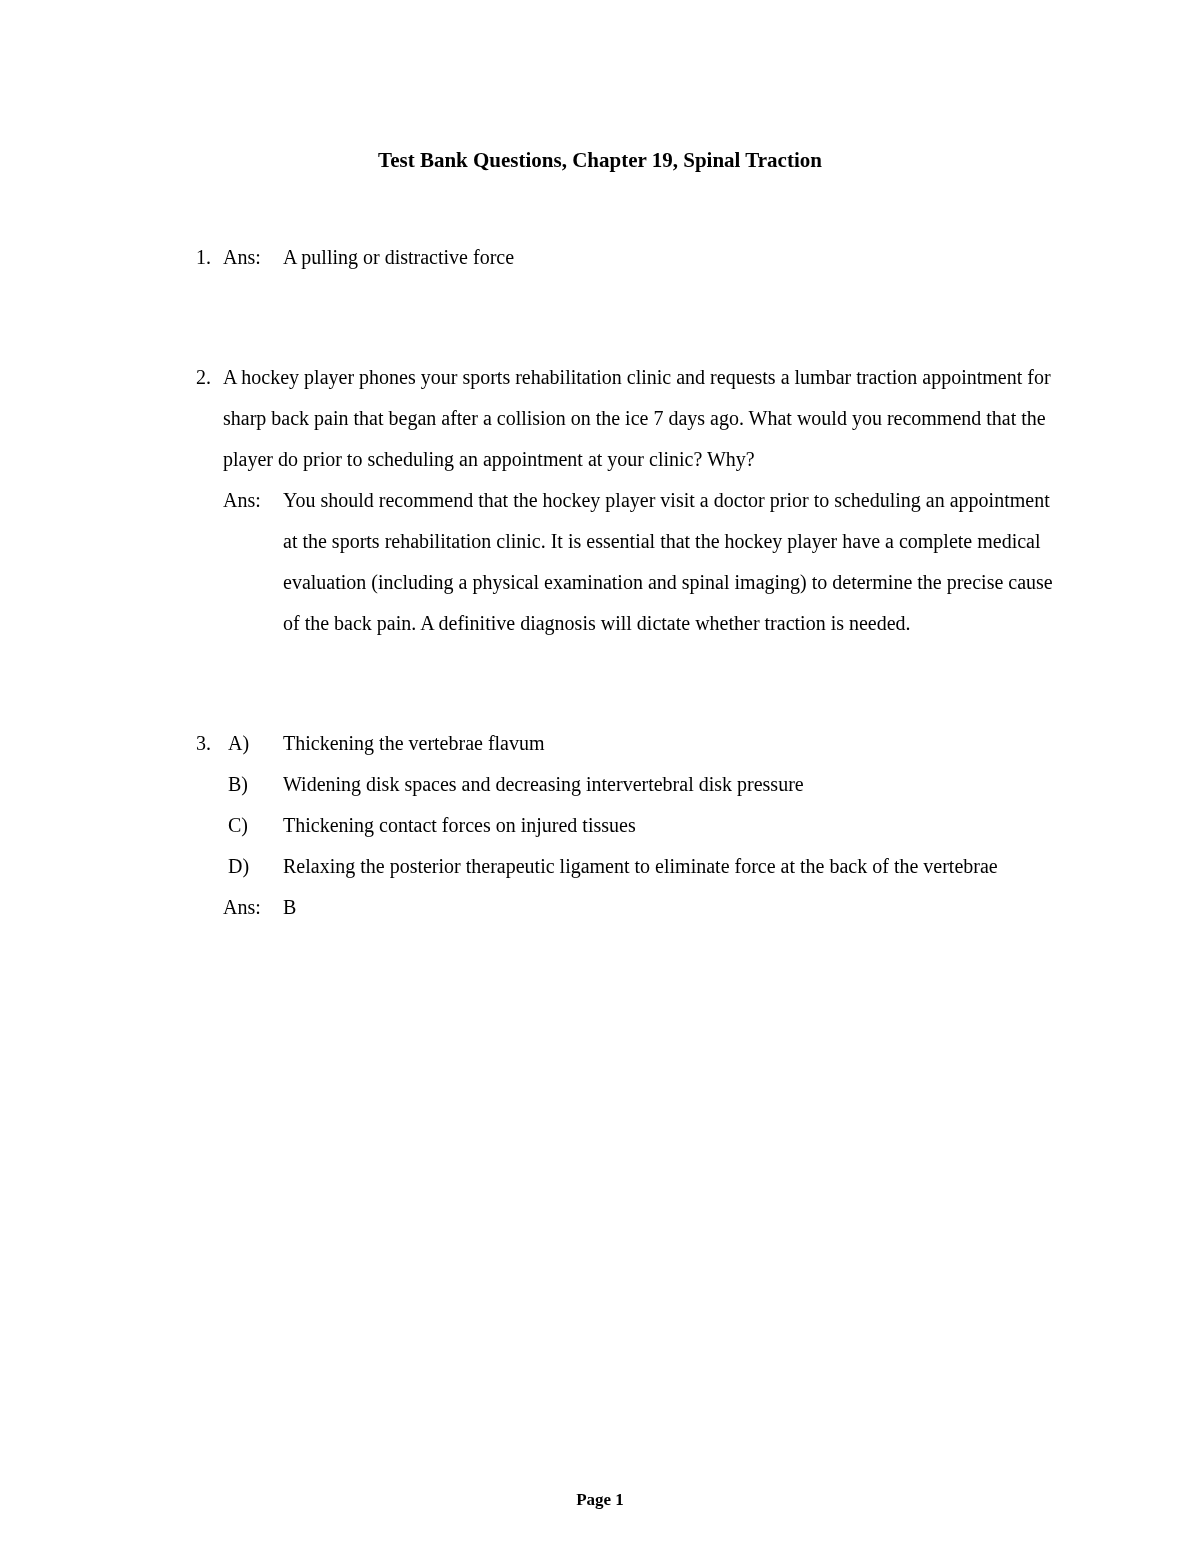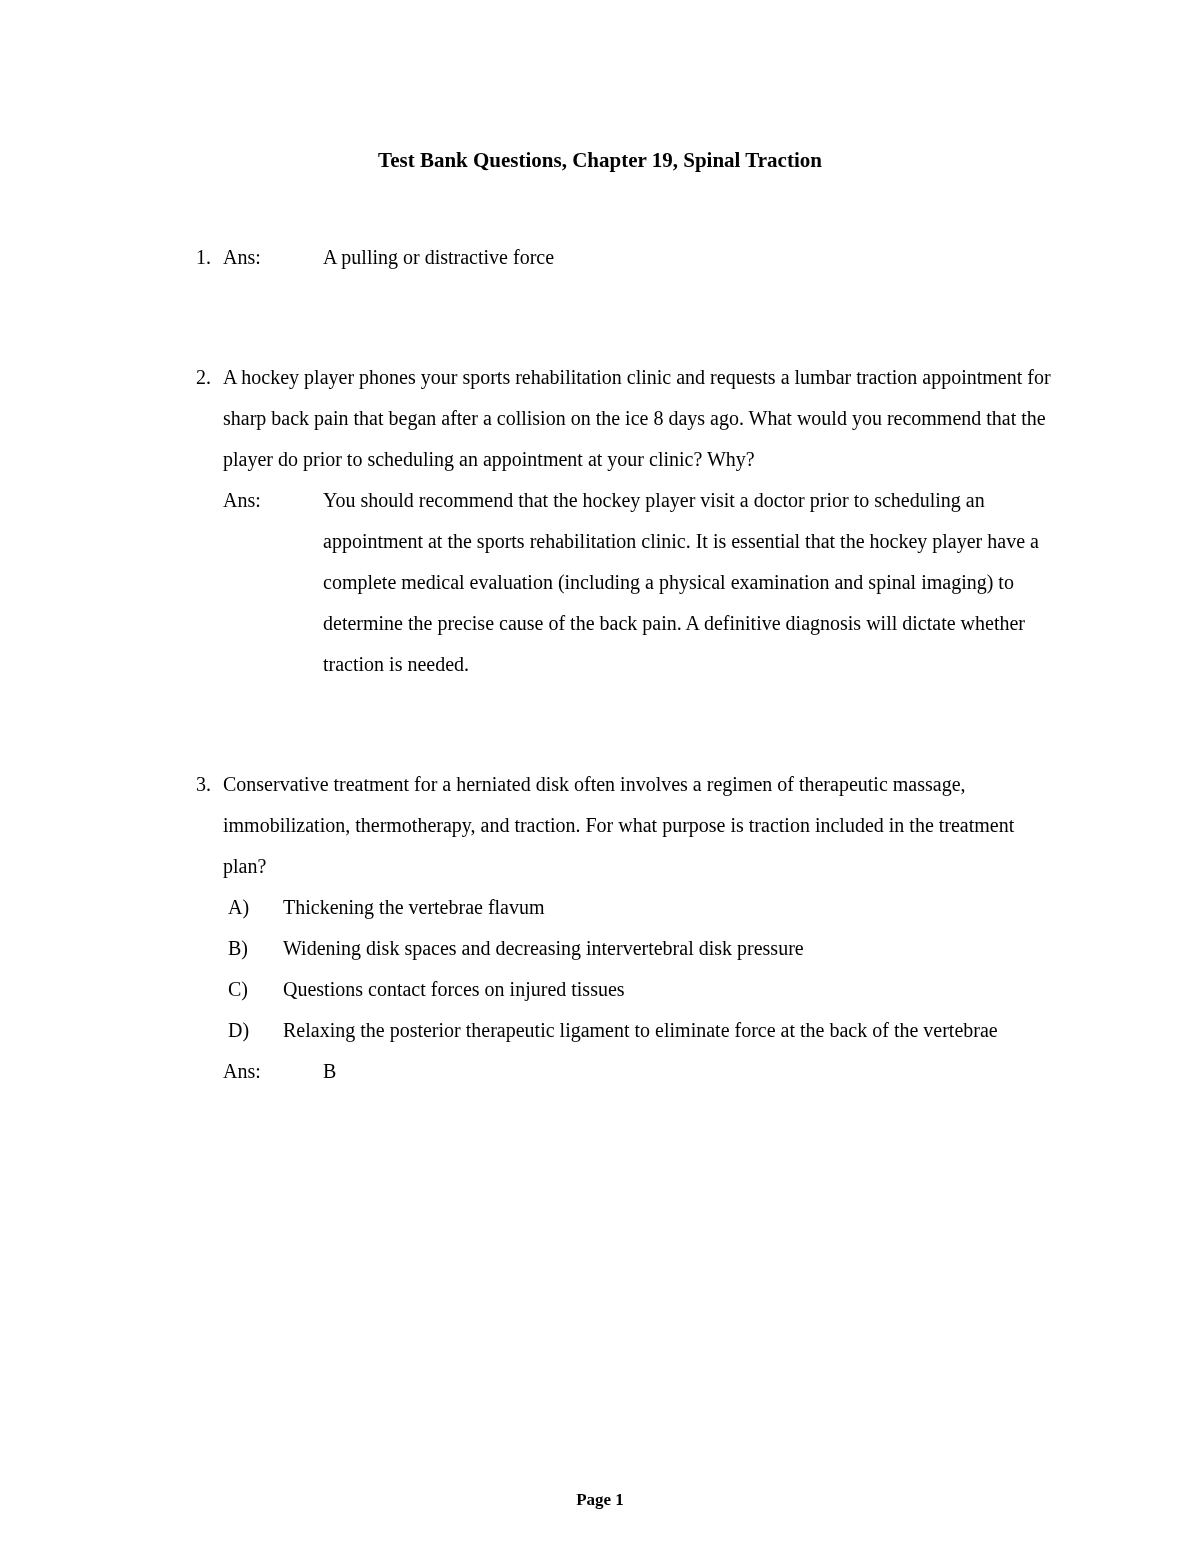--- a/index.html
+++ b/index.html
@@ -41,21 +41,20 @@
     width: 27px;
     flex-shrink: 0;
   }
   .qbody {
     flex: 1;
     min-width: 0;
   }
   .qtext { }
   .ans-row {
     display: flex;
-    gap: 40px;
   }
   .ans-label {
     width: 60px;
     flex-shrink: 0;
   }
   .ans-text {
     flex: 1;
     min-width: 0;
   }
   .option-row {
@@ -96,44 +95,43 @@
         <div class="ans-row">
           <span class="ans-label">Ans:</span>
           <span class="ans-text">A pulling or distractive force</span>
         </div>
       </div>
     </div>
 
     <div class="question">
       <div class="qnum">2.</div>
       <div class="qbody">
-        <div class="qtext">A hockey player phones your sports rehabilitation clinic and requests a lumbar traction appointment for sharp back pain that began after a collision on the ice 8 days ago. What would you recommend that the player do prior to scheduling an appointment at your clinic? Why?</div>
+        <div class="qtext">A hockey player phones your sports rehabilitation clinic and requests a lumbar traction appointment for sharp back pain that began after a collision on the ice 7 days ago. What would you recommend that the player do prior to scheduling an appointment at your clinic? Why?</div>
         <div class="ans-row">
           <span class="ans-label">Ans:</span>
           <span class="ans-text">You should recommend that the hockey player visit a doctor prior to scheduling an appointment at the sports rehabilitation clinic. It is essential that the hockey player have a complete medical evaluation (including a physical examination and spinal imaging) to determine the precise cause of the back pain. A definitive diagnosis will dictate whether traction is needed.</span>
         </div>
       </div>
     </div>
 
     <div class="question">
       <div class="qnum">3.</div>
       <div class="qbody">
-        <div class="qtext">Conservative treatment for a herniated disk often involves a regimen of therapeutic massage, immobilization, thermotherapy, and traction. For what purpose is traction included in the treatment plan?</div>
 
         <div class="option-row">
           <span class="opt-letter">A)</span>
           <span class="opt-text">Thickening the vertebrae flavum</span>
         </div>
         <div class="option-row">
           <span class="opt-letter">B)</span>
           <span class="opt-text">Widening disk spaces and decreasing intervertebral disk pressure</span>
         </div>
         <div class="option-row">
           <span class="opt-letter">C)</span>
-          <span class="opt-text">Questions contact forces on injured tissues</span>
+          <span class="opt-text">Thickening contact forces on injured tissues</span>
         </div>
         <div class="option-row">
           <span class="opt-letter">D)</span>
           <span class="opt-text">Relaxing the posterior therapeutic ligament to eliminate force at the back of the vertebrae</span>
         </div>
 
         <div class="ans-row">
           <span class="ans-label">Ans:</span>
           <span class="ans-text">B</span>
         </div>

